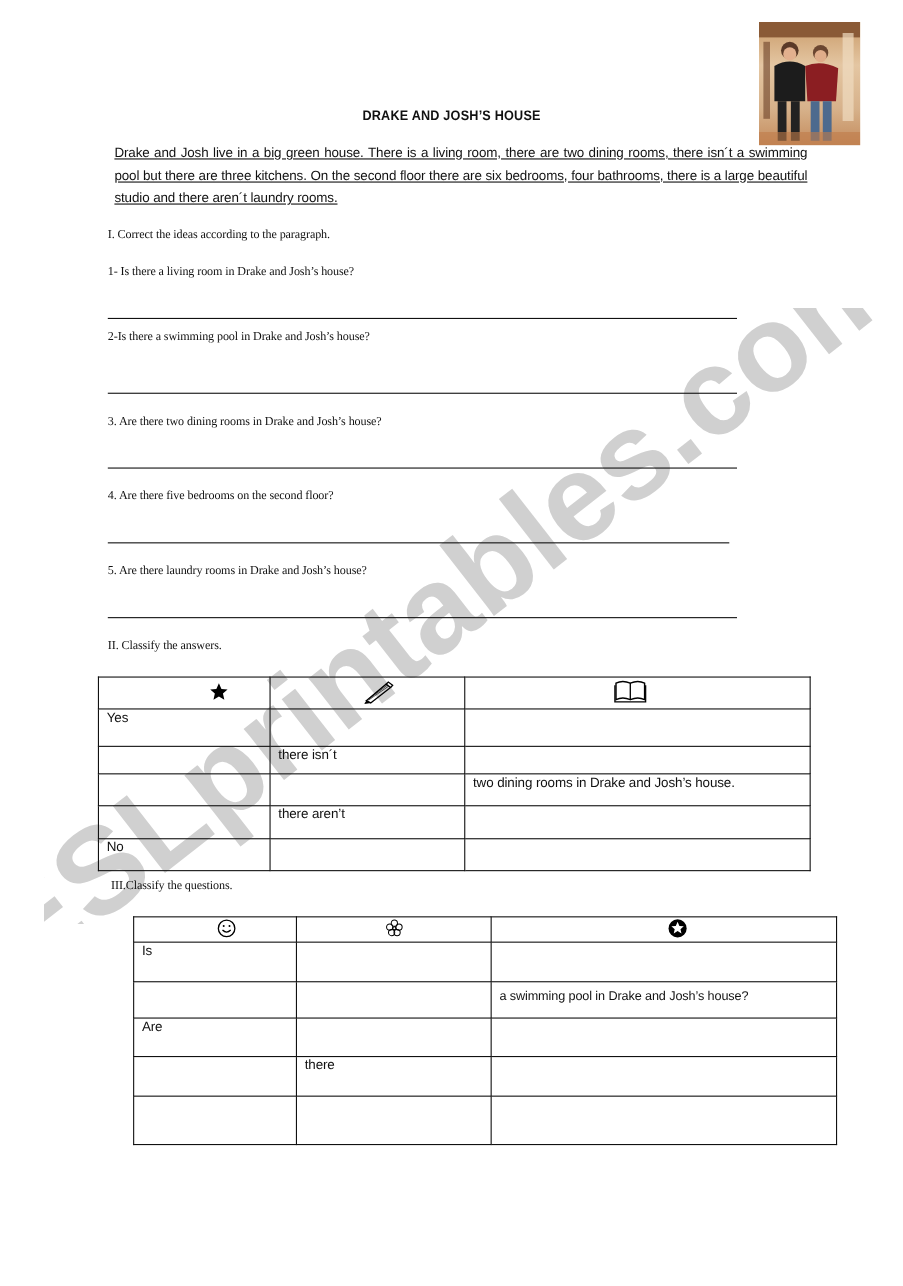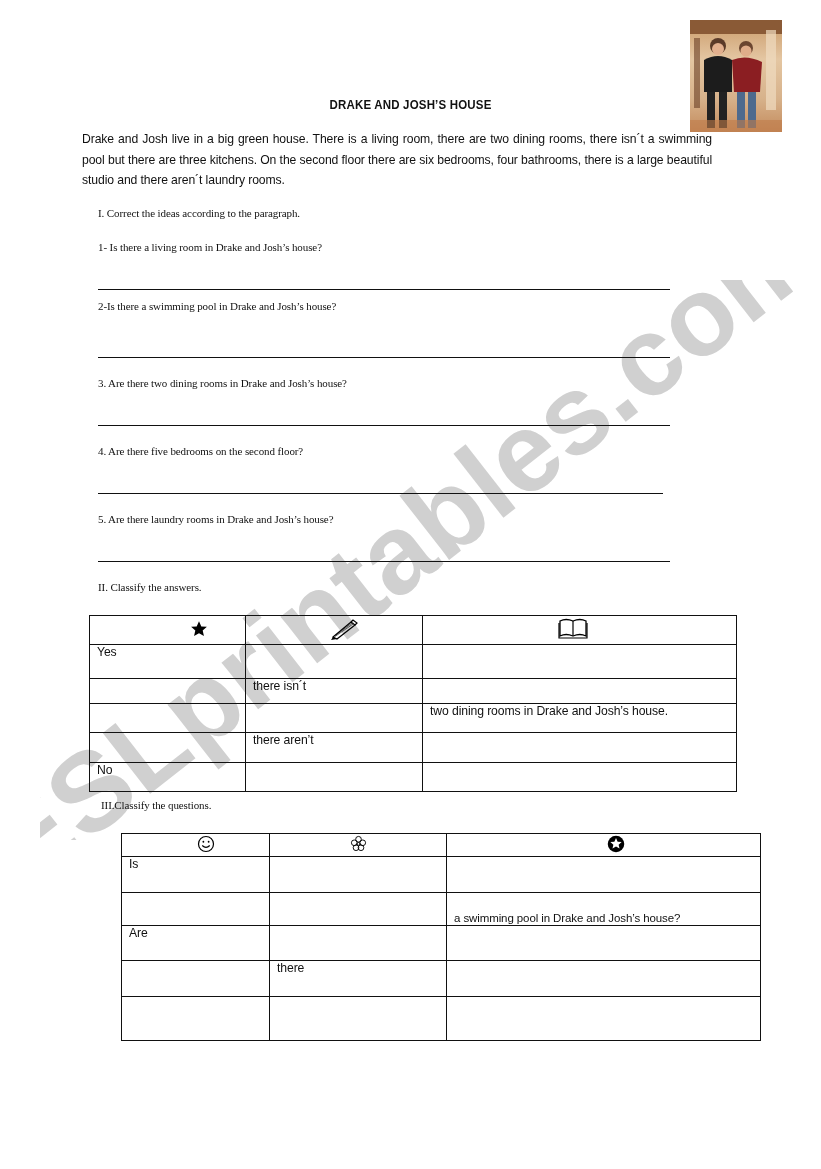--- a/index.html
+++ b/index.html
@@ -3,22 +3,22 @@
 <meta charset="utf-8">
 <style>
   html, body { margin: 0; padding: 0; background: #ffffff; }
   body { width: 821px; height: 1169px; position: relative; overflow: hidden;
          font-family: "Liberation Sans Narrow", "Liberation Sans", sans-serif; color: #111; }
   .abs { position: absolute; }
   .title { left: 0; width: 821px; top: 98px; text-align: center; font-weight: bold;
            font-size: 12.5px; letter-spacing: 0.2px; transform: scaleX(0.92); }
   .photo { left: 690px; top: 20px; width: 92px; height: 112px; overflow: hidden;
            background: linear-gradient(180deg, #c99a68 0%, #e4c6a2 35%, #d7b28b 70%, #c48c5e 100%); }
-  .para { left: 82px; top: 129px; width: 630px; font-size: 12.2px; line-height: 20.5px;
-          text-align: justify; letter-spacing: -0.1px; }
+  .para { left: 104px; top: 129px; width: 630px; font-size: 12.2px; line-height: 20.5px;
+          text-align: justify; letter-spacing: -0.1px; text-decoration: underline; }
   .txt { font-size: 11px; letter-spacing: -0.1px; white-space: nowrap; font-family: Liberation Serif, serif; }
   .line { height: 0; border-top: 1px solid #111; }
   table.grid { position: absolute; border-collapse: collapse; table-layout: fixed; }
   table.grid td { border: 1px solid #111; padding: 0 0 0 7px; vertical-align: top;
                   font-size: 12.2px; letter-spacing: -0.1px; }
   table.grid td.icon { text-align: center; vertical-align: middle; padding: 0; }
   .watermark { left: 40px; top: 280px; width: 760px; height: 560px; pointer-events: none; }
 </style>
 </head>
 <body>
@@ -164,21 +164,21 @@
     </td>
   </tr>
   <tr style="height:36px;">
     <td>Is</td>
     <td></td>
     <td></td>
   </tr>
   <tr style="height:33px;">
     <td></td>
     <td></td>
-    <td style="vertical-align:bottom; font-size:11.5px; padding-bottom:1px;">a swimming pool in Drake and Josh’s house?</td>
+    <td style="vertical-align:bottom; font-size:11.5px; padding-bottom:13px;">a swimming pool in Drake and Josh’s house?</td>
   </tr>
   <tr style="height:35px;">
     <td>Are</td>
     <td></td>
     <td></td>
   </tr>
   <tr style="height:36px;">
     <td></td>
     <td>there</td>
     <td></td>

